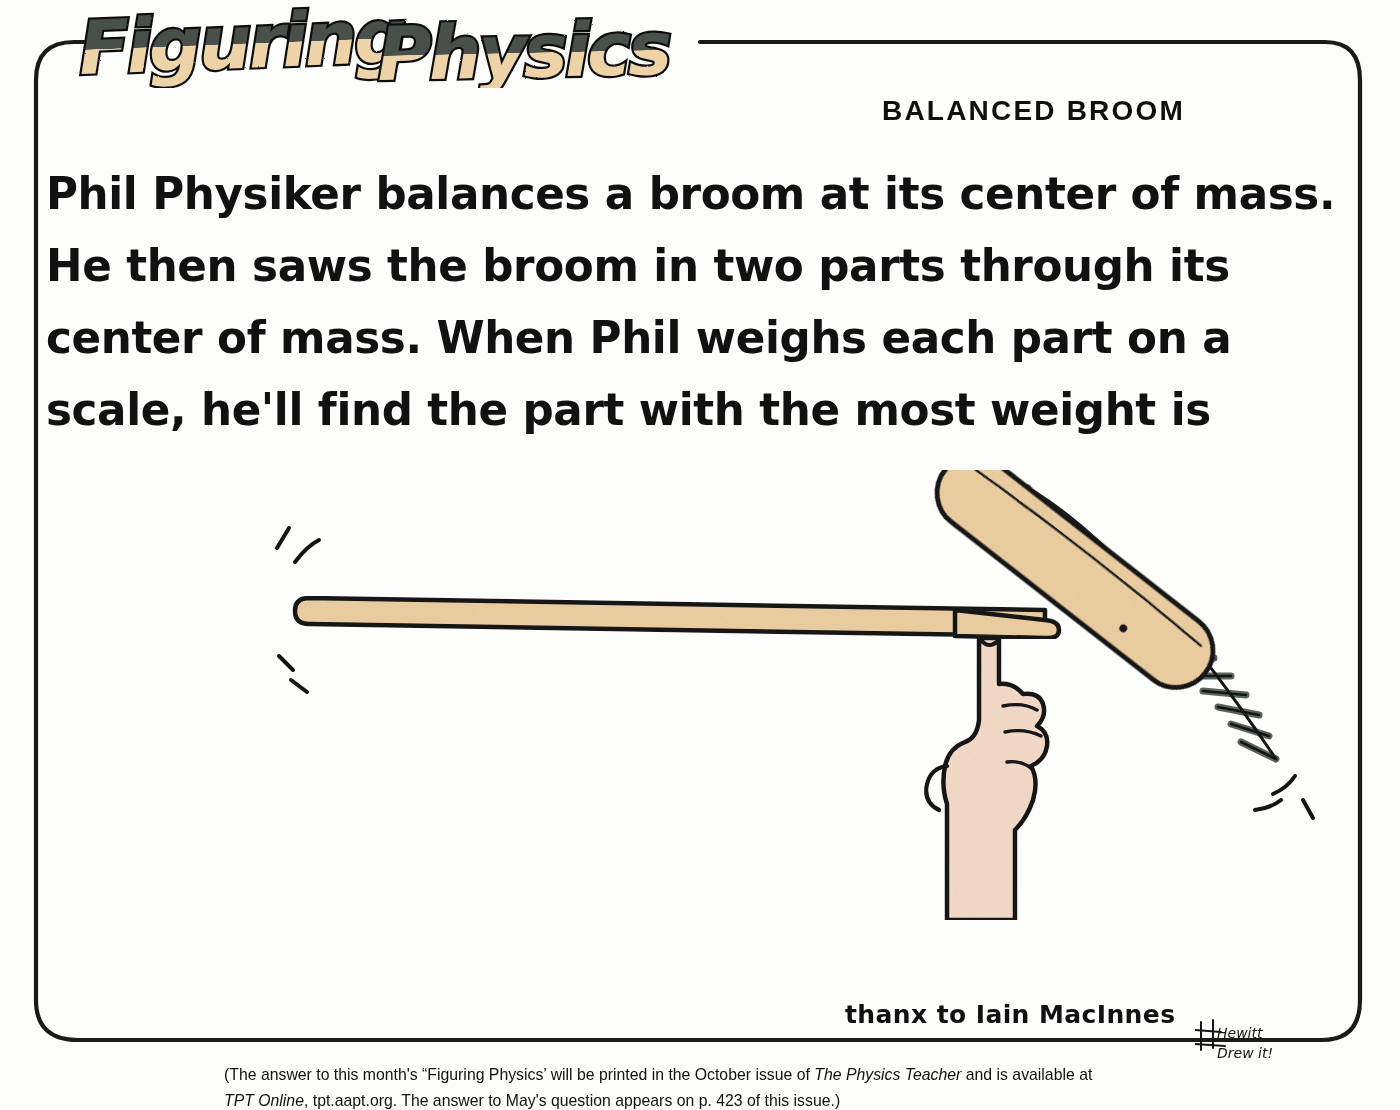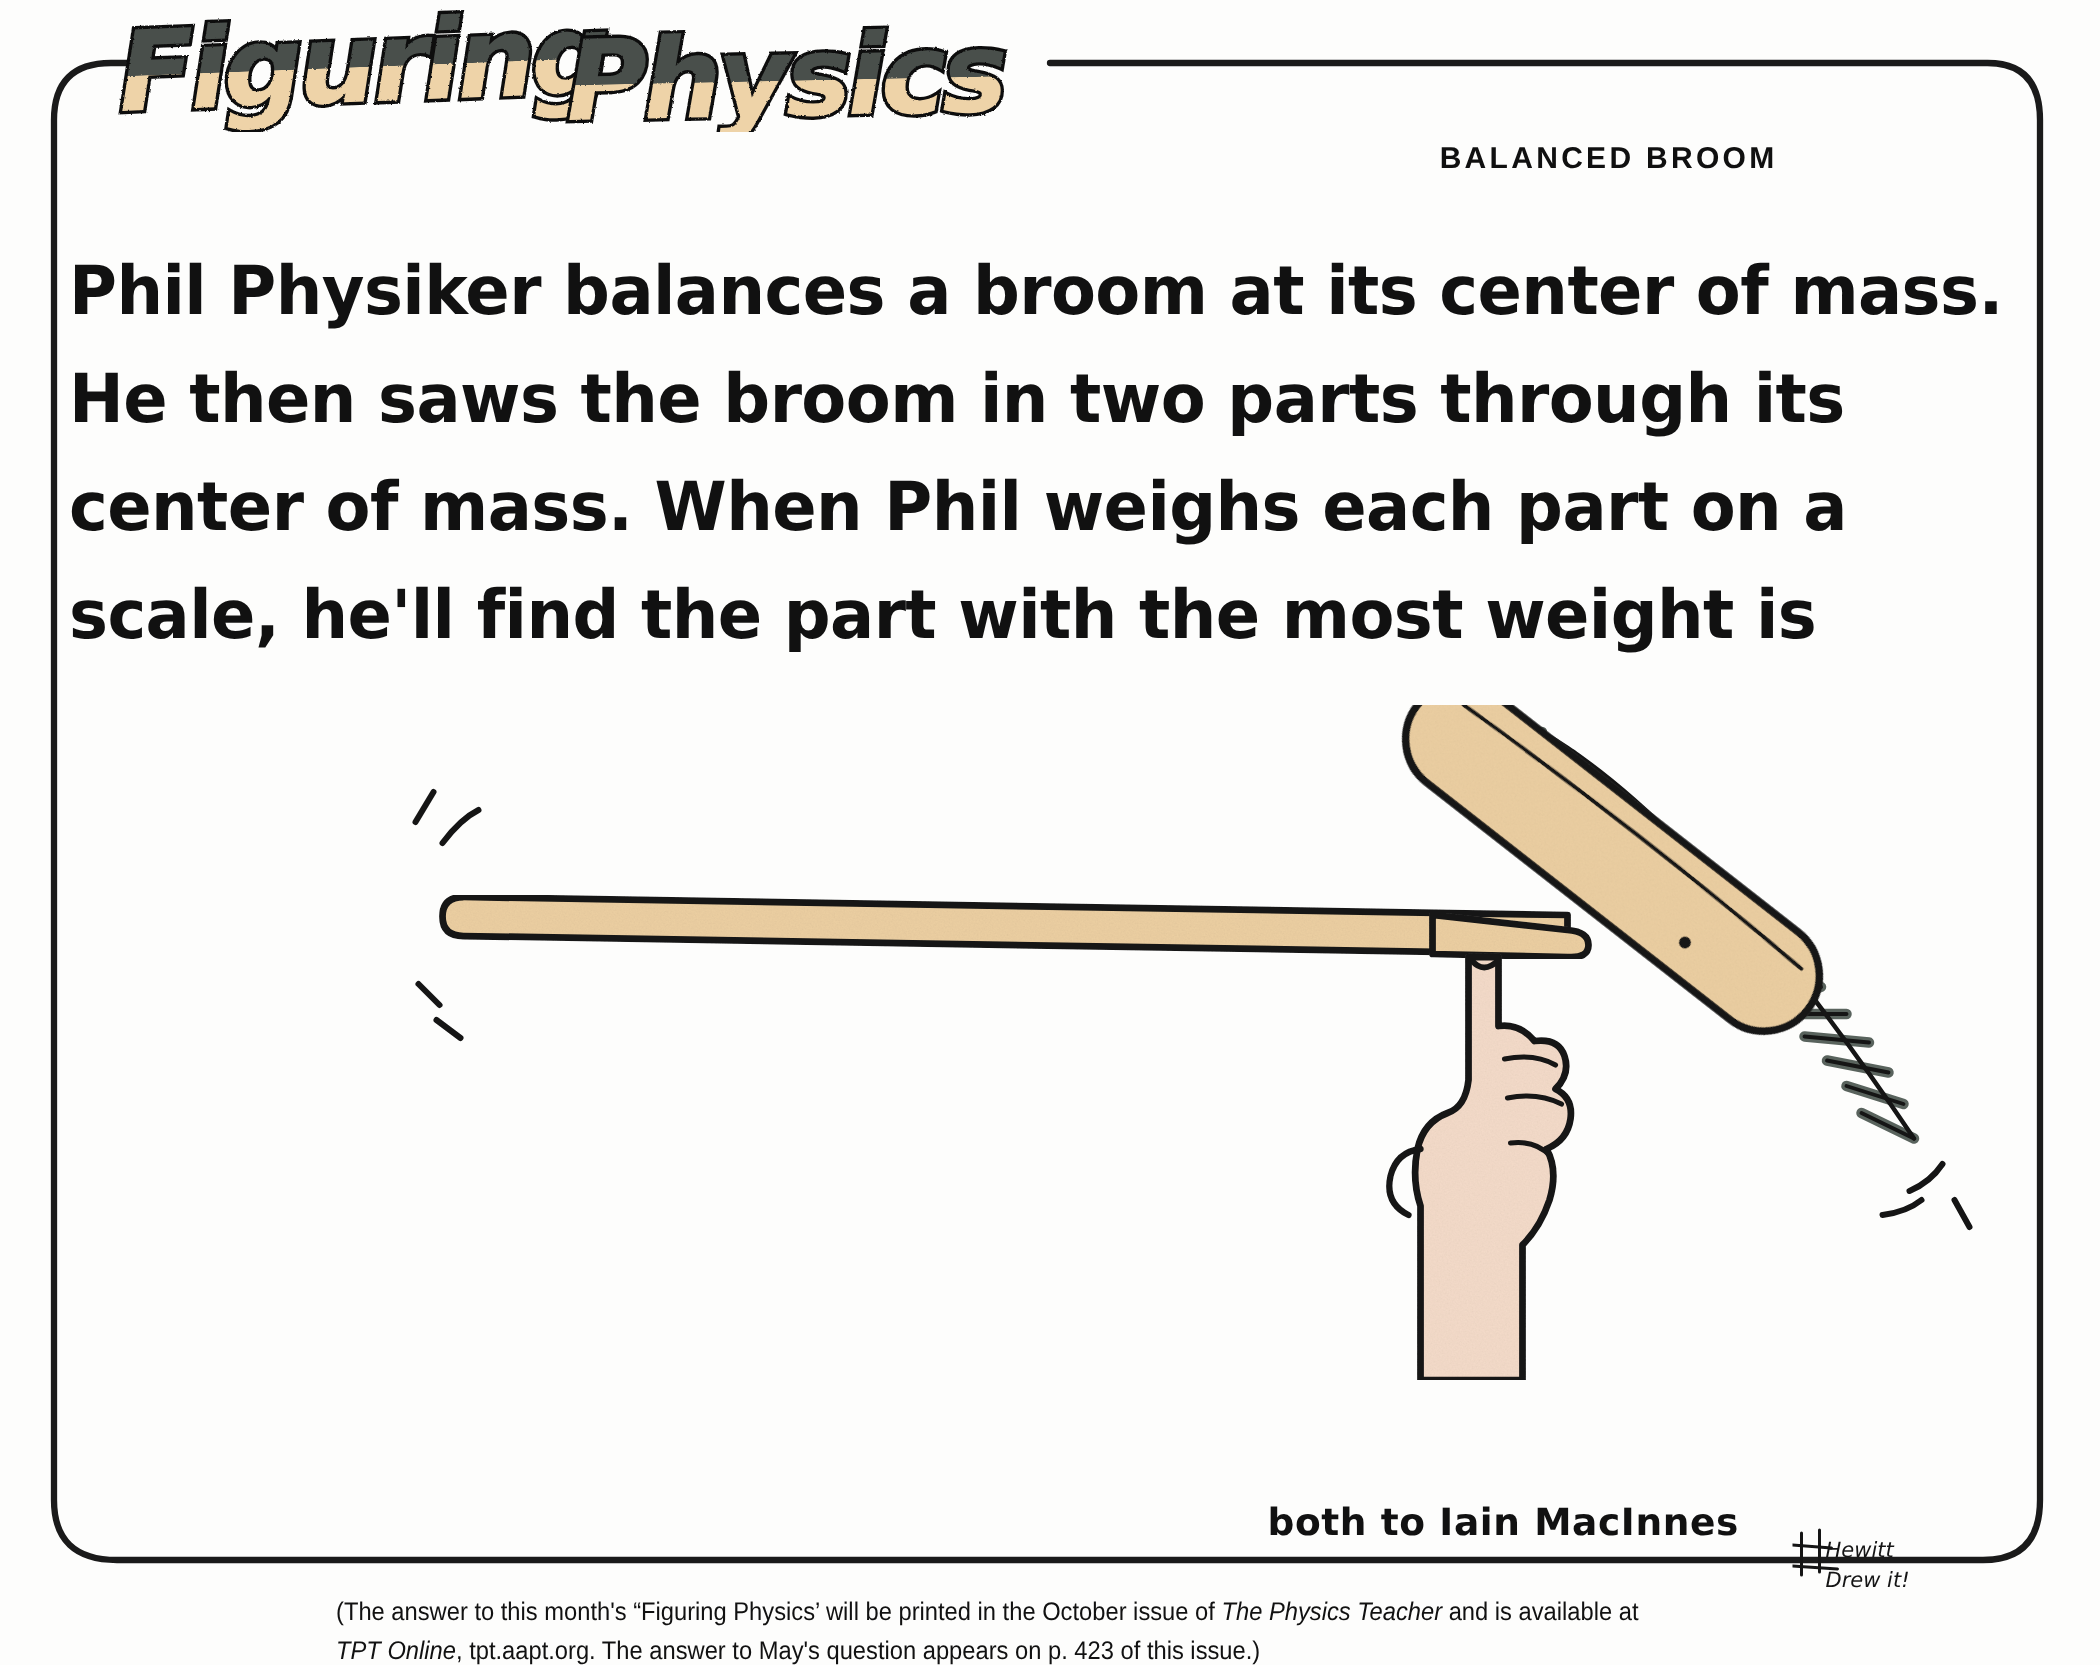--- a/index.html
+++ b/index.html
@@ -42,21 +42,21 @@
   }
   #logo svg { width: 100%; height: 100%; display: block; }
 
   
   #title {
     position: absolute;
     right: 215px;
     top: 95px;
     font-family: "Liberation Sans", sans-serif;
     font-weight: bold;
-    font-size: 20px;
+    font-size: 28px;
     letter-spacing: 2.2px;
     color: #101010;
     white-space: nowrap;
   }
 
   
   #body-text {
     position: absolute;
     left: 46px;
     top: 158px;
@@ -317,21 +317,21 @@
           <path d="M 750 262 Q 770 258 786 266"></path>
           <path d="M 752 292 Q 768 290 778 300"></path>
         </g>
 
         <path d="M 692 296 Q 676 298 672 314 Q 668 332 684 340" fill="none" stroke="#151515" stroke-width="4.2" stroke-linecap="round"></path>
       </g>
     </svg>
   </div>
 
 
-  <div id="credit">both to Iain MacInnes</div>
+  <div id="credit">thanx to Iain MacInnes</div>
 
   <div id="signature">
     <svg viewBox="0 0 120 50" aria-hidden="true">
       <g stroke="#151515" stroke-width="2" fill="none" stroke-linecap="round">
         <path d="M 6 4 L 6 32"></path>
         <path d="M 18 2 L 18 30"></path>
         <path d="M 0 12 L 26 14"></path>
         <path d="M 0 26 L 30 28"></path>
       </g>
       <text x="22" y="20" font-family="'DejaVu Sans', sans-serif" font-size="14" font-style="italic" fill="#151515">Hewitt</text>

